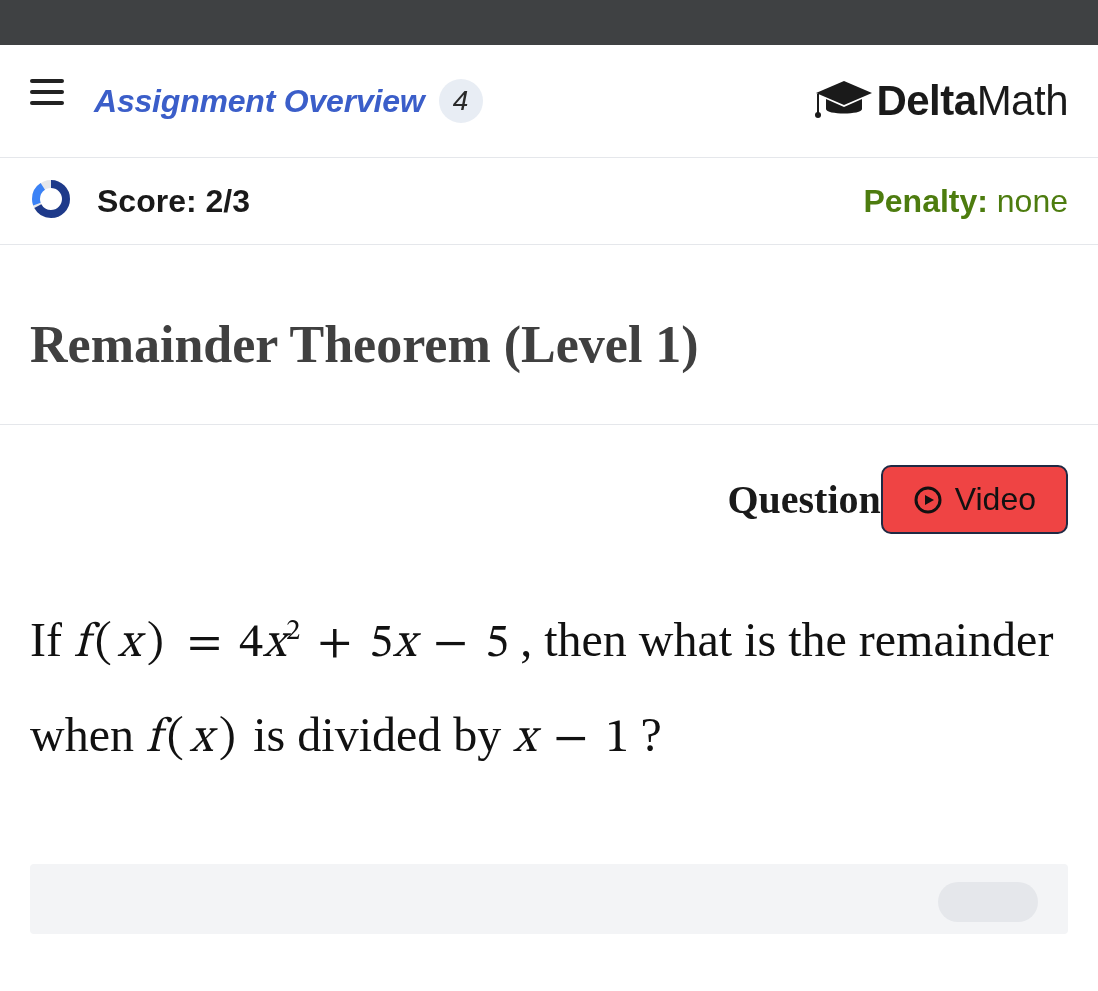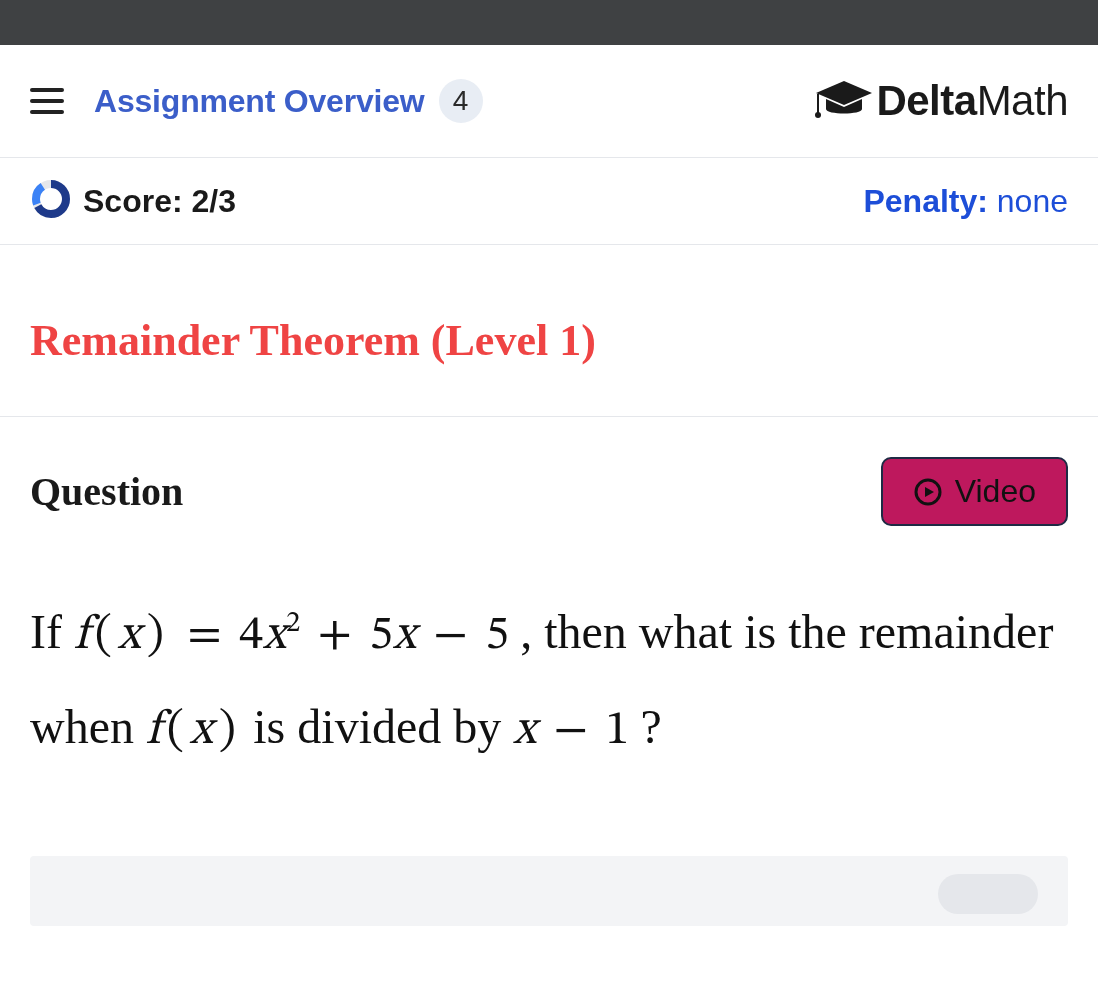--- a/index.html
+++ b/index.html
@@ -1,43 +1,43 @@
 <!DOCTYPE html>
 <html><head>
 <meta charset="utf-8">
 <style>
   * { box-sizing: border-box; margin: 0; padding: 0; }
   html, body { width: 1098px; height: 991px; font-family: "Helvetica Neue", Helvetica, Arial, sans-serif; background: #fff; color: #1a1a1a; overflow: hidden; }
   .topband { width: 100%; height: 45px; background: #3f4143; }
   .header { display: flex; align-items: center; justify-content: space-between; padding: 30px 30px 30px 30px; border-bottom: 1px solid #e5e7eb; }
-  .header-left { display: flex; align-items: center; gap: 30px; }
+  .header-left { display: flex; align-items: flex-start; gap: 30px; font-style: italic; }
   .hamburger { display: flex; flex-direction: column; gap: 7px; cursor: pointer; }
   .hamburger span { display: block; width: 34px; height: 4px; background: #222; border-radius: 2px; }
   .overview { display: flex; align-items: center; gap: 14px; }
   .overview-link { color: #3b5ec9; font-weight: 700; font-size: 32px; letter-spacing: -0.2px; }
   .badge { display: inline-flex; align-items: center; justify-content: center; width: 44px; height: 44px; border-radius: 50%; background: #e8edf4; color: #2a2a2a; font-size: 28px; font-weight: 500; }
   .brand { display: flex; align-items: center; }
   .brand-text { font-size: 42px; letter-spacing: -0.5px; color: #1a1a1a; }
   .brand-text .bold { font-weight: 800; }
   .brand-text .light { font-weight: 400; }
 
   .scorebar { display: flex; align-items: center; justify-content: space-between; padding: 20px 30px; border-bottom: 1px solid #e5e7eb; }
-  .score-left { display: flex; align-items: center; gap: 11px; }
+  .score-left { display: flex; align-items: center; gap: 25px; }
   .score-text { font-size: 32px; font-weight: 700; color: #1a1a1a; }
-  .penalty-wrap { font-size: 32px; color: #1d4ed8; }
+  .penalty-wrap { font-size: 32px; color: #4d7c0f; }
   .penalty-wrap .label { font-weight: 700; }
   .penalty-wrap .val { font-weight: 400; }
 
   .title-block { padding: 70px 30px 50px 30px; border-bottom: 1px solid #e5e7eb; }
-  .skill-title { font-family: Georgia, "Times New Roman", serif; font-size: 44px; font-weight: 700; color: #ef4444; }
+  .skill-title { font-family: Georgia, "Times New Roman", serif; font-size: 52px; font-weight: 700; color: #404040; }
 
-  .question-bar { display: flex; align-items: center; justify-content: space-between; padding: 40px 30px 30px 30px; }
+  .question-bar { display: flex; align-items: center; justify-content: flex-end; padding: 40px 30px 30px 30px; }
   .question-label { font-family: Georgia, "Times New Roman", serif; font-size: 40px; font-weight: 700; }
   .qbuttons { display: flex; gap: 18px; }
-  .btn { display: inline-flex; align-items: center; justify-content: center; gap: 12px; border: 2px solid #1f2a44; border-radius: 10px; background: #be185d; color: #111; font-size: 32px; padding: 14px 30px; cursor: pointer; font-family: inherit; }
+  .btn { display: inline-flex; align-items: center; justify-content: center; gap: 12px; border: 2px solid #1f2a44; border-radius: 10px; background: #ef4444; color: #111; font-size: 32px; padding: 14px 30px; cursor: pointer; font-family: inherit; }
   .btn .play-icon { display:inline-flex; }
 
   .question-body { padding: 30px 30px 50px 30px; font-family: Georgia, "Times New Roman", serif; font-size: 48px; line-height: 1.9; color: #111; }
   .math { font-family: "Cambria Math", "STIX Two Math", Georgia, serif; font-style: italic; }
   .math .op { font-style: normal; padding: 0 6px; }
   .math .num { font-style: normal; }
   .math sup { font-size: 0.6em; font-style: normal; vertical-align: super; }
 
   .answer-area { margin: 30px 30px 0 30px; background: #f3f4f6; border-radius: 4px; height: 70px; position: relative; }
   .answer-placeholder { position:absolute; right: 30px; top: 18px; width: 100px; height: 40px; background:#e5e7eb; border-radius:20px; }

